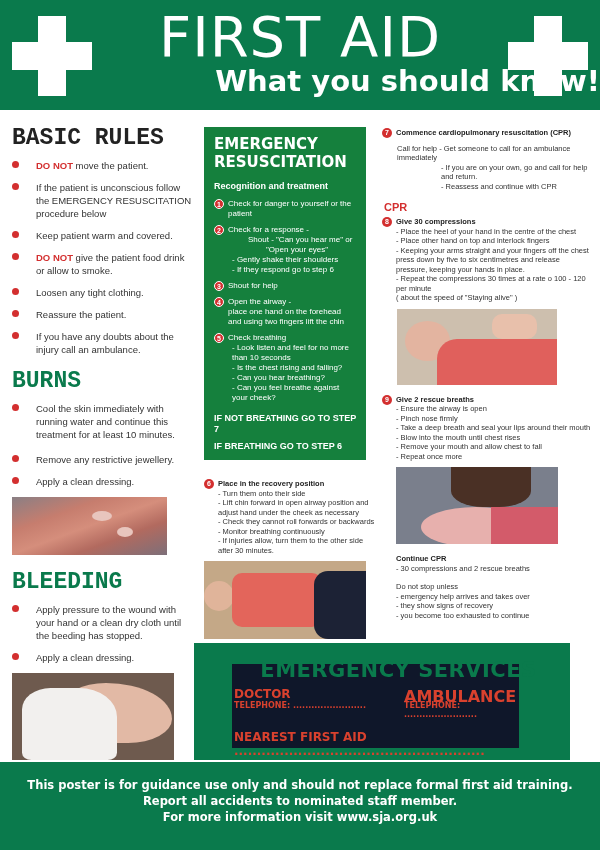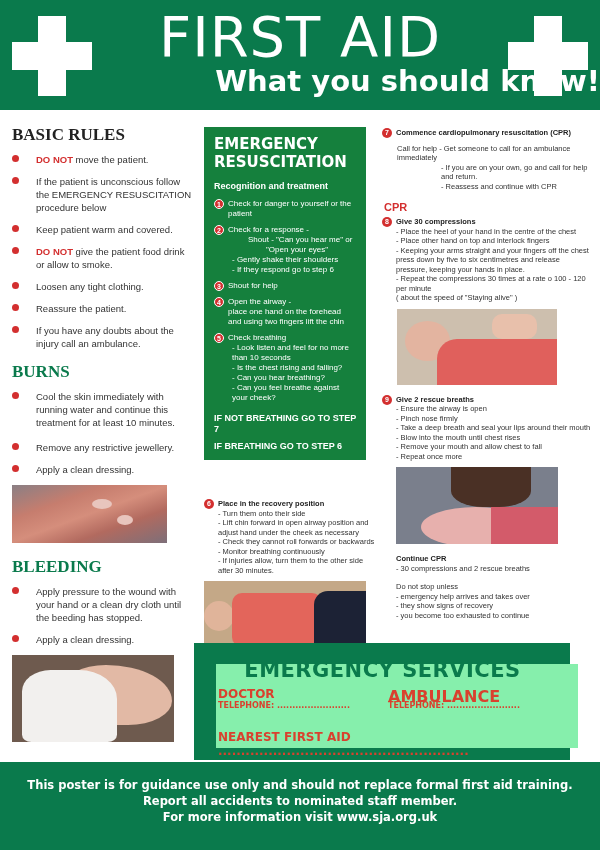--- a/index.html
+++ b/index.html
@@ -8,49 +8,49 @@
   .cross { position: absolute; top: 16px; width: 80px; height: 80px; }
   .cross::before, .cross::after { content: ""; position: absolute; background: #fff; }
   .cross::before { left: 26px; top: 0; width: 28px; height: 80px; }
   .cross::after { left: 0; top: 26px; width: 80px; height: 28px; }
   .cross.left { left: 12px; }
   .cross.right { left: 508px; }
   .title { position: absolute; left: 0; width: 600px; top: 4px; text-align: center; color: #fff; font-weight: normal; font-size: 56px; letter-spacing: 1px; font-family: "DejaVu Sans", sans-serif; }
   .subtitle { position: absolute; left: 0; width: 600px; top: 64px; text-align: right; color: #fff; font-weight: bold; font-size: 29px; font-family: "DejaVu Sans", sans-serif; }
 
   .col-left { position: absolute; left: 12px; top: 125px; width: 180px; }
-  h2.sec { font-family: Liberation Serif, serif; font-weight: bold; font-size: 17px; color: #222; margin-bottom: 8px; }
+  h2.sec { font-family: Liberation Mono, monospace; font-weight: bold; font-size: 23px; color: #222; margin-bottom: 8px; }
   h2.sec.green { color: #0a7a4c; }
   ul.rules { list-style: none; }
   ul.rules li { position: relative; padding-left: 24px; font-size: 9.5px; line-height: 13px; margin-bottom: 9px; color: #333; }
   ul.rules li .dot { position: absolute; left: 0; top: 2px; width: 7px; height: 7px; border-radius: 50%; background: #d32f2f; }
   .red { color: #d32f2f; font-weight: bold; }
   .photo { border: none; }
 
   .green-box { position: absolute; left: 204px; top: 127px; width: 162px; height: 333px; background: #15803d; color: #fff; padding: 8px 10px; }
   .green-box h3 { font-family: "DejaVu Sans", sans-serif; font-size: 15px; font-weight: bold; line-height: 18px; margin-bottom: 10px; }
   .green-box .sub { font-size: 9px; font-weight: bold; margin-bottom: 8px; }
   .step { position: relative; padding-left: 14px; font-size: 8px; line-height: 10px; margin-bottom: 6px; }
   .num { position: absolute; left: 0; top: 0; width: 10px; height: 10px; border-radius: 50%; background: #d32f2f; color: #fff; font-size: 7px; font-weight: bold; text-align: center; line-height: 10px; border: 1px solid #fff; }
   .step .ind { padding-left: 4px; }
   .green-box .alert { font-size: 9px; font-weight: bold; margin-top: 10px; line-height: 11px; }
 
   .mid-low { position: absolute; left: 204px; top: 479px; width: 175px; }
-  .mid-low .step { color: #333; font-size: 7.5px; line-height: 9.5px; margin-top: 20px; }
+  .mid-low .step { color: #333; font-size: 7.5px; line-height: 9.5px; }
   .mid-low .num { border: none; }
 
   .col-right { position: absolute; left: 382px; top: 128px; width: 210px; }
   .col-right .step { color: #333; font-size: 7.5px; line-height: 9.5px; }
   .col-right .num { border: none; }
   .col-right .callhelp { font-size: 7.5px; line-height: 9.5px; color: #333; padding-left: 15px; margin-bottom: 10px; }
   .col-right .cpr-h { color: #d32f2f; font-weight: bold; font-size: 11px; margin: 6px 0 4px 2px; }
   .small { font-size: 7.5px; line-height: 9.5px; color: #333; }
 
   .es-outer { position: absolute; left: 194px; top: 643px; width: 376px; height: 117px; background: #0a7a4c; }
-  .es-inner { position: absolute; left: 22px; top: 21px; width: 362px; height: 84px; background: #86efac; }
+  .es-inner { position: absolute; left: 38px; top: 21px; width: 287px; height: 84px; background: #0f172a; }
   .es-title { position: absolute; left: 0; top: -6px; width: 333px; text-align: center; font-family: "DejaVu Sans", sans-serif; font-weight: bold; font-size: 21px; color: #0a7a4c; letter-spacing: 0.5px; }
   .es-lbl { position: absolute; font-family: "DejaVu Sans", sans-serif; font-weight: bold; color: #d9412e; }
   .footer { position: absolute; left: 0; top: 762px; width: 600px; height: 88px; background: #0a7a4c; color: #fff; text-align: center; font-family: "DejaVu Sans", sans-serif; font-weight: bold; font-size: 11.5px; line-height: 16px; padding-top: 15px; }
 </style>
 </head>
 <body>
 
 <div class="header">
   <div class="cross left"></div>
   <div class="title">FIRST AID</div>

